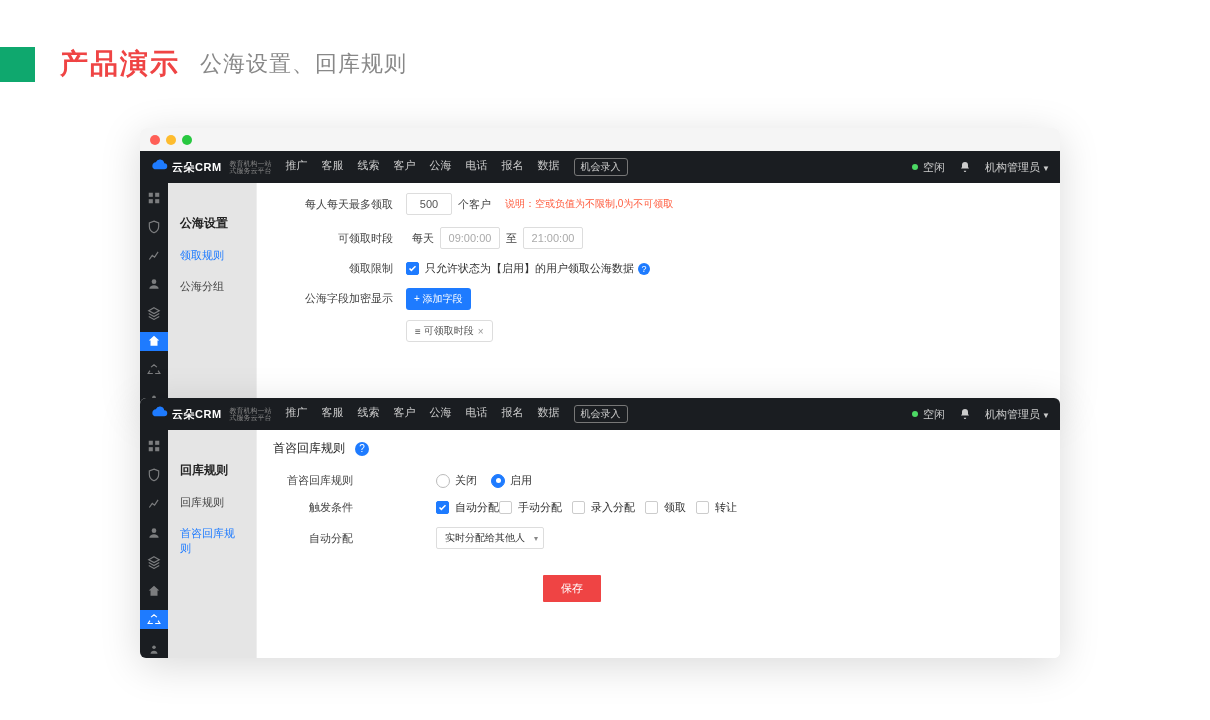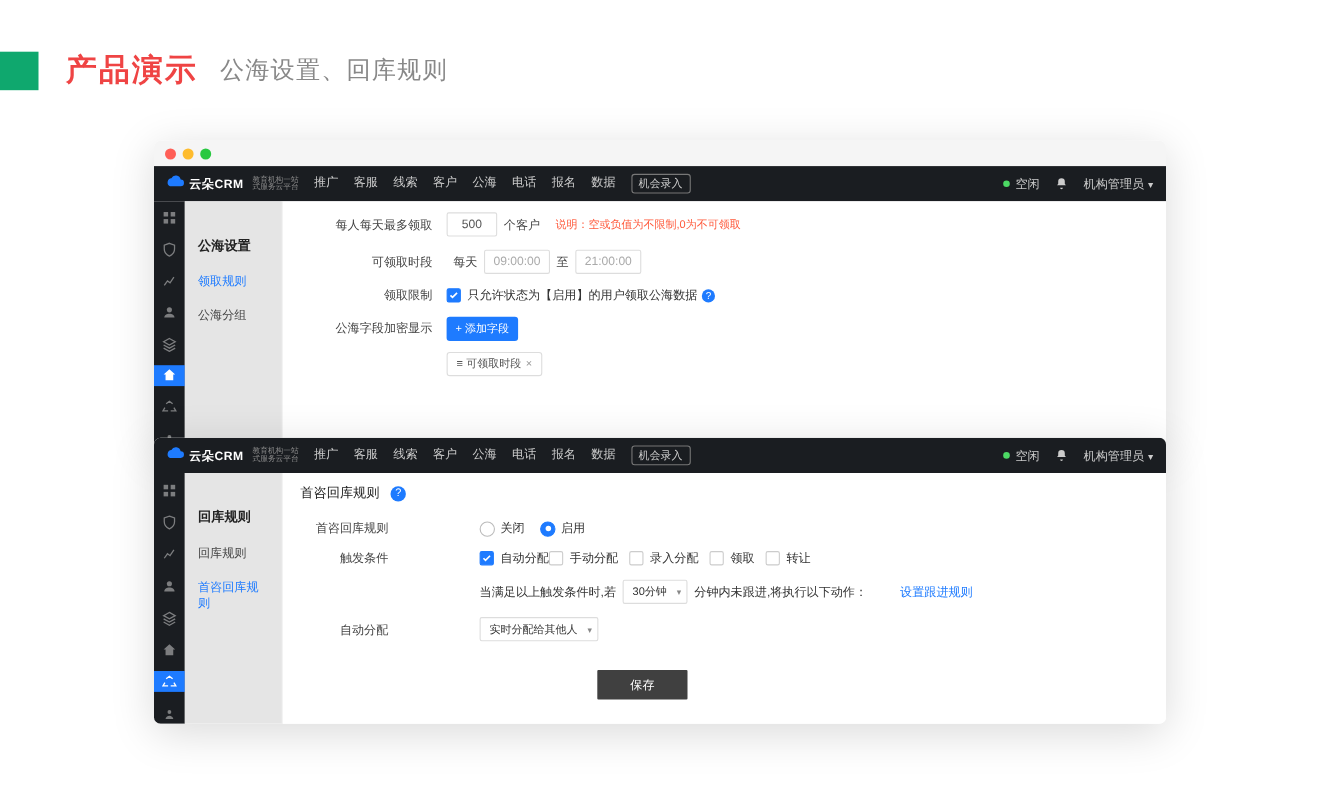--- a/index.html
+++ b/index.html
@@ -59,21 +59,21 @@
 .tag{display:inline-flex;align-items:center;border:1px solid #ddd;border-radius:3px;padding:3px 8px;font-size:10px;color:#555;gap:4px}
 .tag .bars{letter-spacing:-1px}
 .tag .x{color:#999;cursor:pointer}
 .radio{width:14px;height:14px;border-radius:50%;border:1px solid #bbb;display:inline-flex;align-items:center;justify-content:center;margin-right:5px;flex-shrink:0}
 .radio.checked{border-color:#1e7bff;background:#1e7bff}
 .radio.checked::after{content:'';width:5px;height:5px;border-radius:50%;background:#fff}
 .radio-label{margin-right:14px}
 .select{height:22px;border:1px solid #ddd;border-radius:2px;padding:0 18px 0 8px;font-size:10px;color:#333;background:#fff;position:relative;display:inline-flex;align-items:center;cursor:pointer}
 .select::after{content:'▾';position:absolute;right:5px;color:#888;font-size:8px}
 .linkish{color:#1e7bff;cursor:pointer;font-size:11px;margin-left:30px}
-.btn-save{background:#404040;color:#fff;border:none;border-radius:1px;padding:6px 30px;font-size:11px;cursor:pointer;margin-left:270px;margin-top:14px}
+.btn-save{background:#ef4444;color:#fff;border:none;border-radius:1px;padding:6px 18px;font-size:11px;cursor:pointer;margin-left:270px;margin-top:14px}
 .help-icon{width:12px;height:12px;border-radius:50%;background:#1e7bff;color:#fff;display:inline-flex;align-items:center;justify-content:center;font-size:9px;margin-left:4px}
 </style>
 </head>
 <body>
 
 <div class="page-header">
   <div class="green-block"></div>
   <div class="page-title">产品演示</div>
   <div class="page-subtitle">公海设置、回库规则</div>
 </div>
@@ -333,28 +333,20 @@
         <span class="cb"></span>
         <span style="margin-right:10px">手动分配</span>
         <span class="cb"></span>
         <span style="margin-right:10px">录入分配</span>
         <span class="cb"></span>
         <span style="margin-right:10px">领取</span>
         <span class="cb"></span>
         <span>转让</span>
       </div>
 
-      <div class="form-row">
-        <div class="form-label" style="width:80px"></div>
-        <div style="width:70px"></div>
-        <span>当满足以上触发条件时,若</span>
-        <span class="select" style="margin:0 6px">30分钟</span>
-        <span>分钟内未跟进,将执行以下动作：</span>
-        <span class="linkish">设置跟进规则</span>
-      </div>
 
       <div class="form-row">
         <div class="form-label" style="width:80px">自动分配</div>
         <div style="width:70px"></div>
         <span class="select">实时分配给其他人</span>
       </div>
 
       <button class="btn-save">保存</button>
     </div>
   </div>

